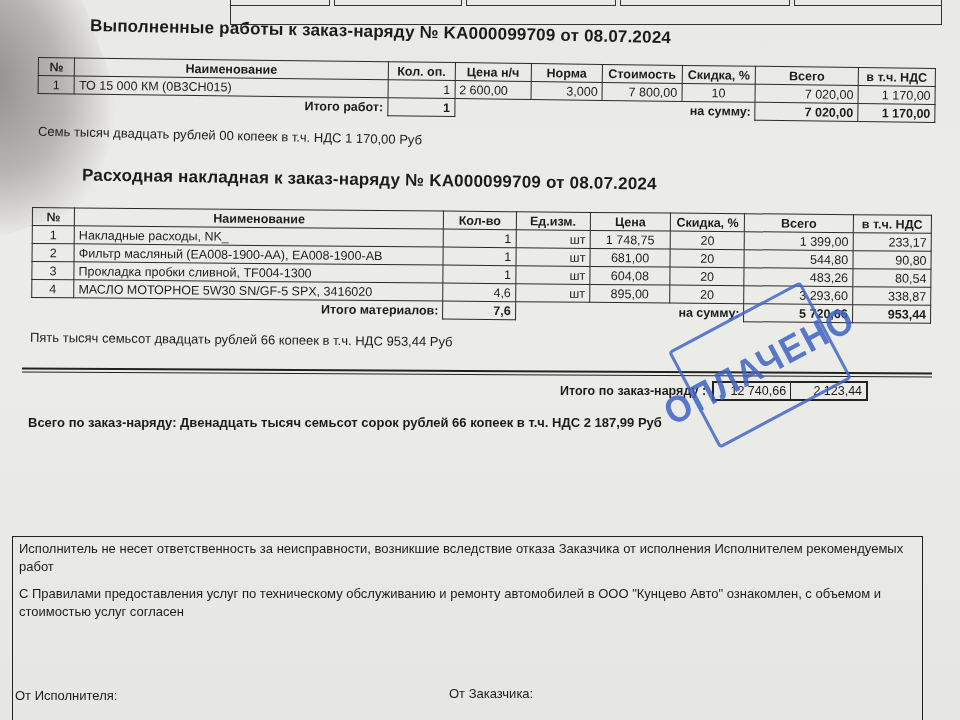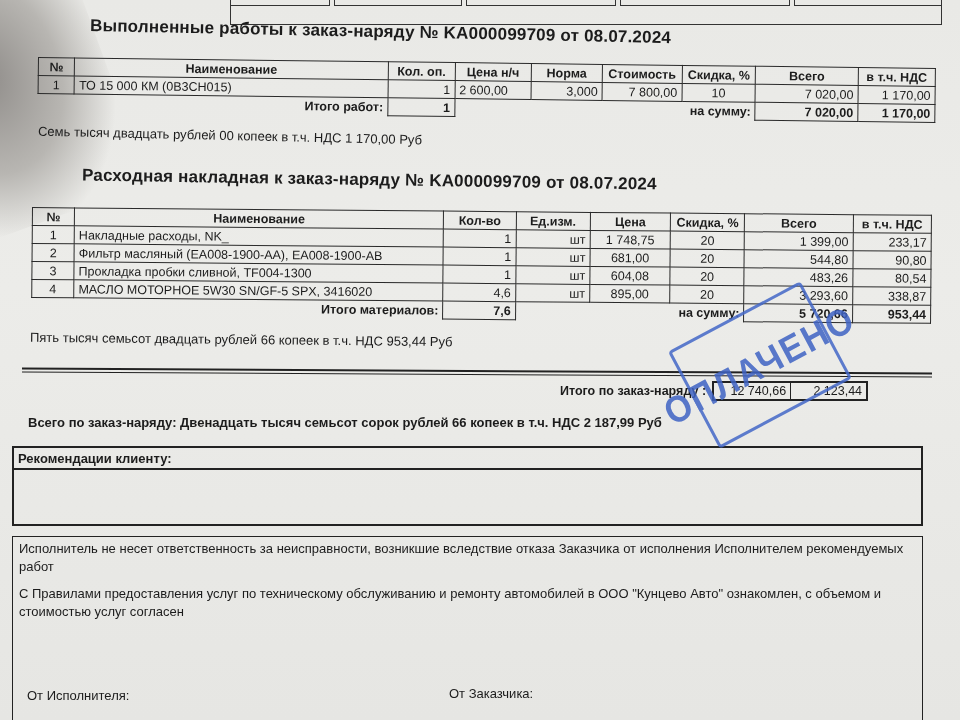--- a/index.html
+++ b/index.html
@@ -53,21 +53,21 @@
   .total-row .box div:last-child { width: 76px; }
 
   .grand { position: absolute; left: 28px; top: 415px; font-size: 13px; font-weight: bold; white-space: nowrap; }
 
   .reco { position: absolute; left: 12px; top: 446px; width: 911px; height: 80px; border: 2px solid #222; }
   .reco .head { height: 22px; border-bottom: 2px solid #222; font-weight: bold; font-size: 13px; padding: 3px 4px; }
 
   .terms { position: absolute; left: 12px; top: 536px; width: 911px; height: 200px; border: 1.5px solid #222; padding: 3px 6px; font-size: 13px; line-height: 18px; }
   .terms p { margin-bottom: 9px; }
   .sign { position: absolute; top: 150px; font-size: 13px; }
-  .sign.left { left: 2px; margin-left: 12px; }
+  .sign.left { left: 2px; }
   .sign.right { left: 428px; top: 148px; margin-left: 8px; }
 
   .stamp {
     position: absolute; left: 705px; top: 290px; width: 110px; height: 150px;
     transform: rotate(62deg); transform-origin: center;
     color: #3f63c4; border: 3px solid #4468c8; opacity: .85;
     font-size: 34px; font-weight: bold; display: flex; align-items: center; justify-content: center;
     letter-spacing: 2px; border-radius: 4px;
   }
   .stamp span { transform: rotate(0deg); white-space: nowrap; display:block; transform: rotate(-90deg) scaleY(1.1); }
@@ -199,24 +199,20 @@
   <div class="total-row">
     <span class="lbl">Итого по заказ-наряду :</span>
     <div class="box">
       <div>12 740,66</div>
       <div>2 123,44</div>
     </div>
   </div>
 
   <div class="grand">Всего по заказ-наряду: Двенадцать тысяч семьсот сорок рублей 66 копеек в т.ч. НДС 2 187,99 Руб</div>
 
-  <div class="reco">
-    <div class="head">Рекомендации клиенту:</div>
-    <div></div>
-  </div>
 
   <div class="terms">
     <p>Исполнитель не несет ответственность за неисправности, возникшие вследствие отказа Заказчика от исполнения Исполнителем рекомендуемых работ</p>
     <p>С Правилами предоставления услуг по техническому обслуживанию и ремонту автомобилей в ООО "Кунцево Авто" ознакомлен, с объемом и стоимостью услуг согласен</p>
     <div class="sign left">От Исполнителя:</div>
     <div class="sign right">От Заказчика:</div>
   </div>
 
   <div class="stamp">
     <span>ОПЛАЧЕНО</span>

